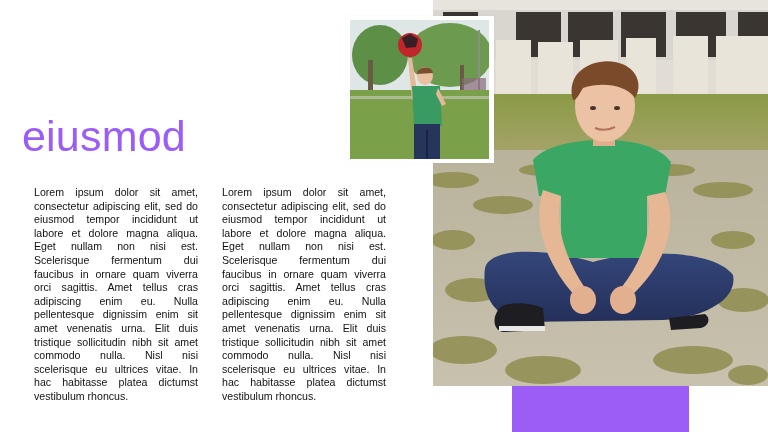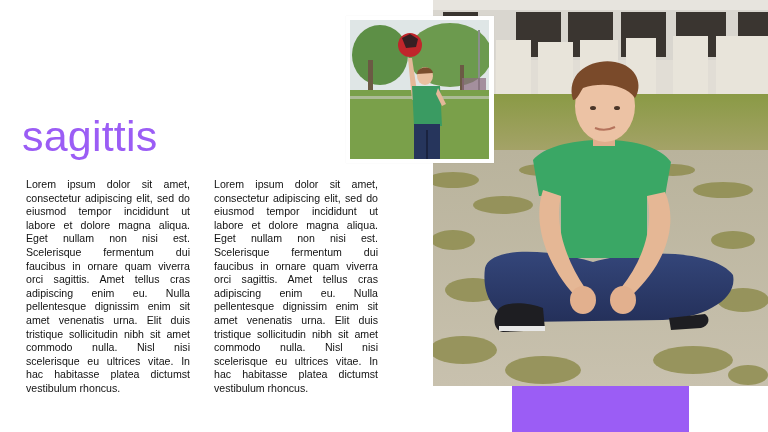--- a/index.html
+++ b/index.html
@@ -15,21 +15,21 @@
     font-size: 43px; line-height: 56px; letter-spacing: 0.2px;
     font-family: "Liberation Sans", sans-serif;
     color: #9b5df5; font-weight: normal; margin: 0;
   }
 
   .col {
     position: absolute; top: 178px; width: 164px;
     font-size: 10.6px; line-height: 13.6px; color: #111;
     text-align: justify; text-align-last: left;
     font-family: "Liberation Sans", sans-serif;
-    margin: 0;
+    margin: 8px;
   }
   .col-left { left: 26px; }
   .col-right { left: 214px; }
 
   .photo-large {
     position: absolute; left: 433px; top: 0; width: 335px; height: 386px; overflow: hidden;
   }
   .photo-small-frame {
     position: absolute; left: 346px; top: 16px; width: 148px; height: 147px;
     background: #fff; box-shadow: 0 0 1px rgba(0,0,0,0.08);
@@ -40,21 +40,21 @@
   .accent-block {
     position: absolute; left: 512px; top: 386px; width: 177px; height: 46px;
   }
   svg { display: block; }
 </style>
 </head>
 <body>
 
 <div class="slide">
 
-  <h1 class="title" style="color: rgb(155, 93, 245);">sagittis</h1>
+  <h1 class="title" style="color: rgb(155, 93, 245);">eiusmod</h1>
 
   <p class="col col-left" style="color: rgb(17, 17, 17);">Lorem ipsum dolor sit amet, consectetur adipiscing elit, sed do eiusmod tempor incididunt ut labore et dolore magna aliqua. Eget nullam non nisi est. Scelerisque fermentum dui faucibus in ornare quam viverra orci sagittis. Amet tellus cras adipiscing enim eu. Nulla pellentesque dignissim enim sit amet venenatis urna. Elit duis tristique sollicitudin nibh sit amet commodo nulla. Nisl nisi scelerisque eu ultrices vitae. In hac habitasse platea dictumst vestibulum rhoncus.</p>
   <p class="col col-right" style="color: rgb(17, 17, 17);">Lorem ipsum dolor sit amet, consectetur adipiscing elit, sed do eiusmod tempor incididunt ut labore et dolore magna aliqua. Eget nullam non nisi est. Scelerisque fermentum dui faucibus in ornare quam viverra orci sagittis. Amet tellus cras adipiscing enim eu. Nulla pellentesque dignissim enim sit amet venenatis urna. Elit duis tristique sollicitudin nibh sit amet commodo nulla. Nisl nisi scelerisque eu ultrices vitae. In hac habitasse platea dictumst vestibulum rhoncus.</p>
 
   <div class="photo-large" role="img" aria-label="Boy in green t-shirt and jeans sitting cross-legged on grass-paver ground in front of a concrete building">
     <svg width="335" height="386" viewBox="0 0 335 386">
       <defs>
         <linearGradient id="lawn" x1="0" y1="0" x2="0" y2="1">
           <stop offset="0" stop-color="#8a9a45"></stop>
           <stop offset="1" stop-color="#a6a36a"></stop>

